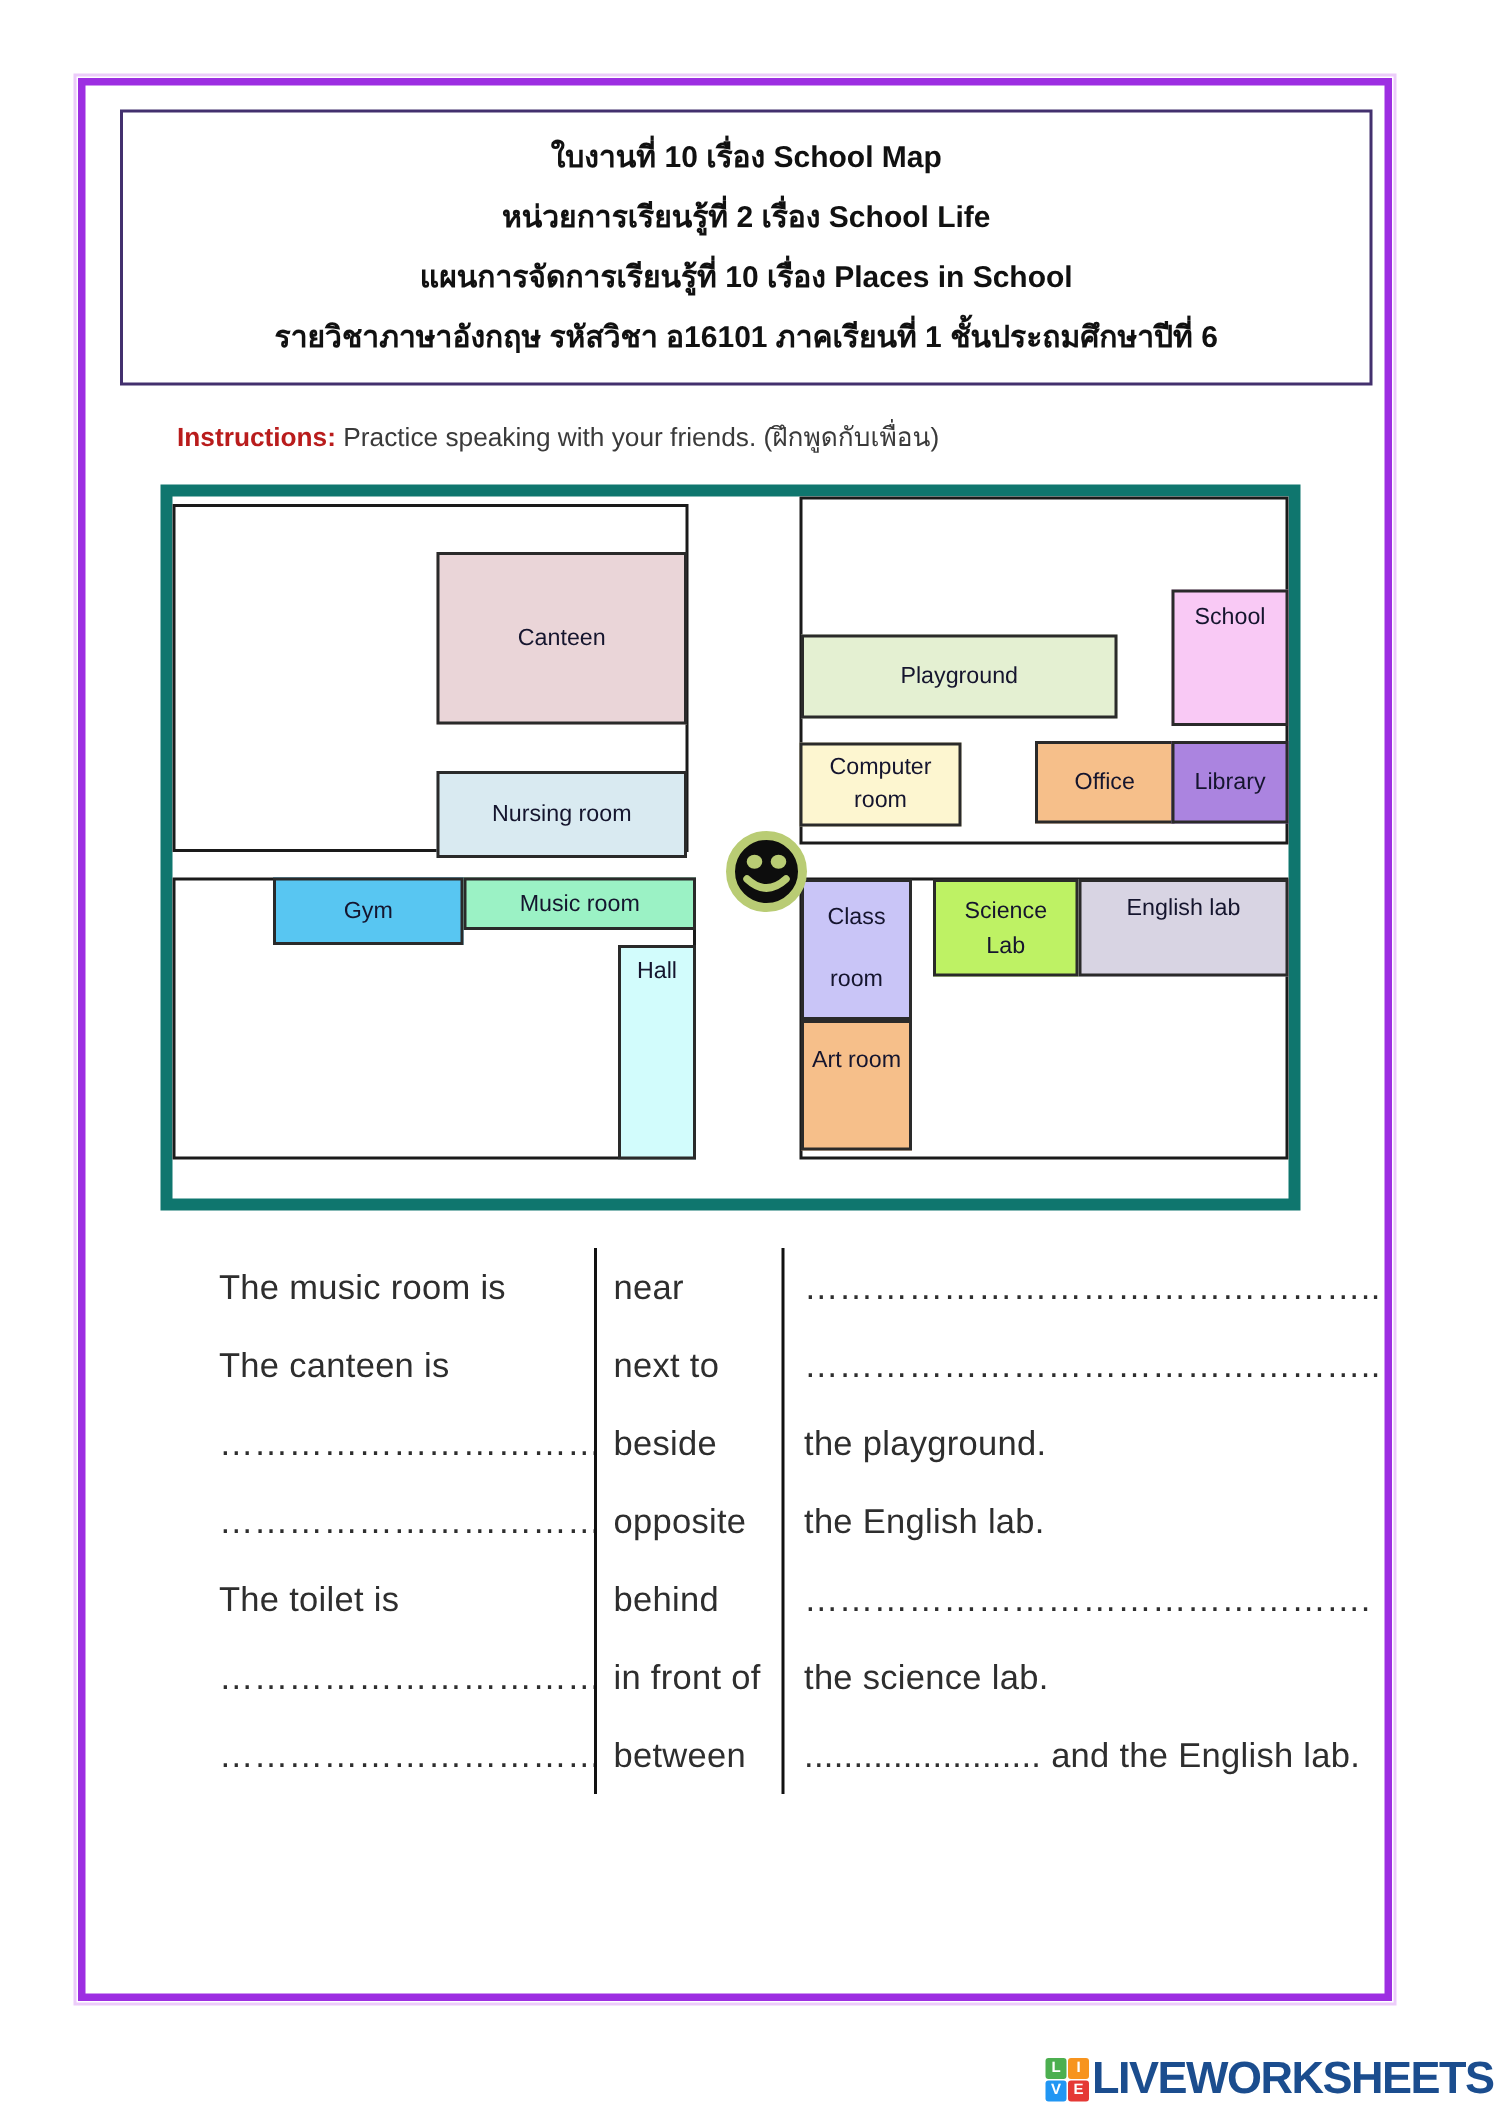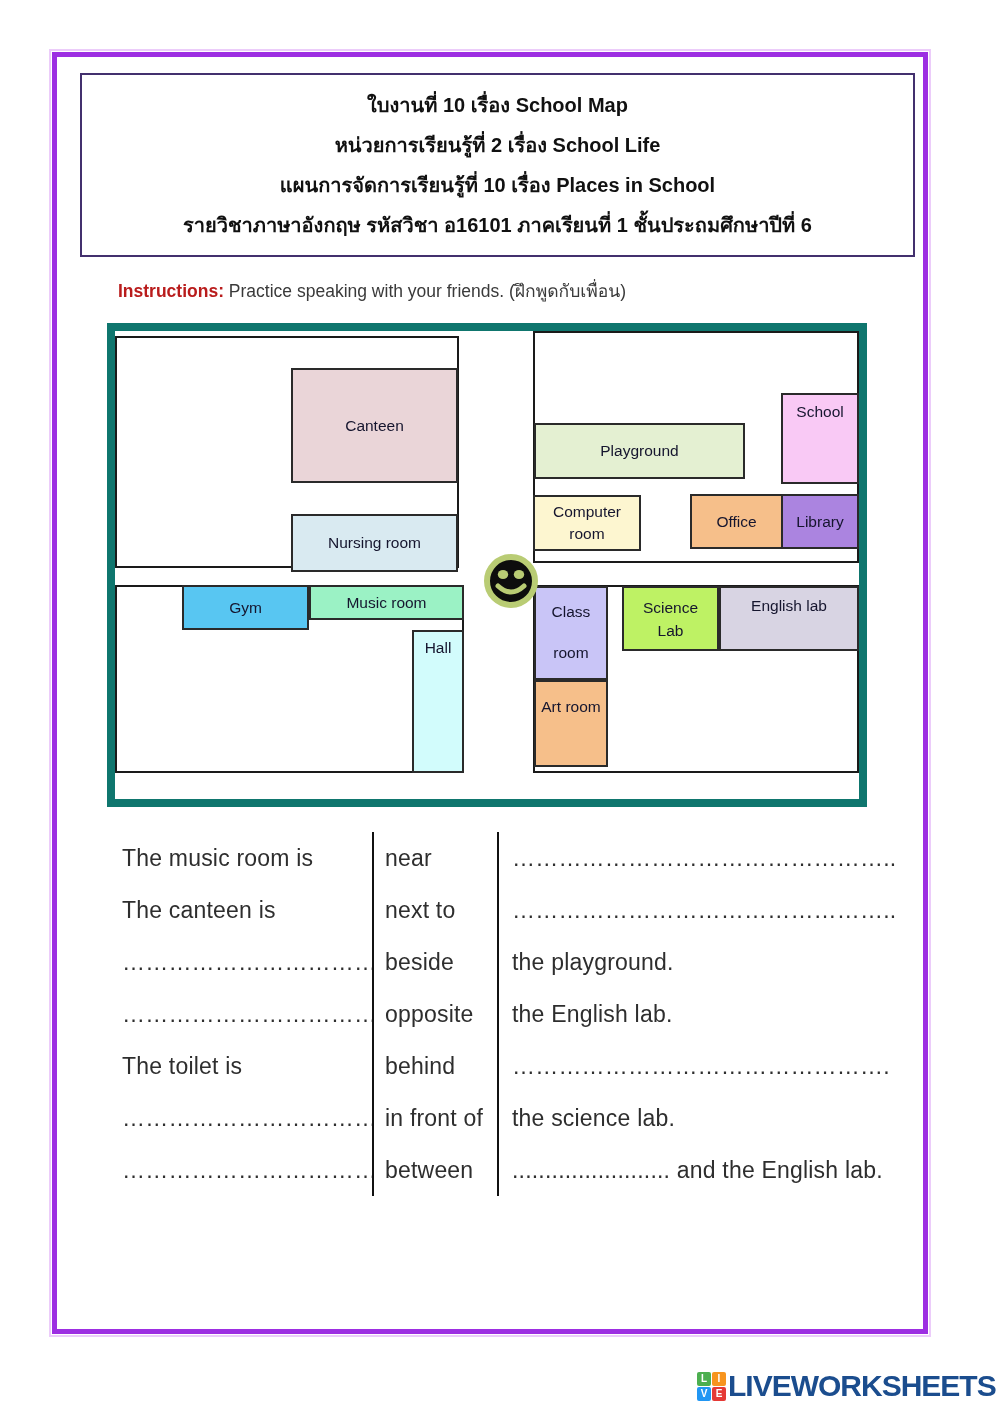--- a/index.html
+++ b/index.html
@@ -36,21 +36,21 @@
   .r-library{left:666px;top:163px;width:78px;height:55px;}
   .r-gym{left:67px;top:254px;width:127px;height:45px;}
   .r-music{left:194px;top:254px;width:155px;height:35px;}
   .r-hall{left:297px;top:299px;width:52px;height:143px;align-items:flex-start;padding-top:6px;}
   .r-class{left:419px;top:255px;width:74px;height:94px;align-items:flex-start;padding-top:3px;line-height:41px;}
   .r-science{left:507px;top:255px;width:97px;height:65px;padding:0 15px;line-height:23px;}
   .r-english{left:604px;top:255px;width:140px;height:65px;align-items:flex-start;padding-top:8px;}
   .r-art{left:419px;top:349px;width:74px;height:87px;align-items:flex-start;padding-top:4px;line-height:41px;}
   .smiley{position:absolute;left:368px;top:222px;width:56px;height:56px;}
   
-  .exercise{position:absolute;left:102px;top:832px;width:800px;display:grid;
+  .exercise{position:absolute;left:126px;top:832px;width:800px;display:grid;
         grid-template-columns:270px 127px 403px;grid-auto-rows:52px;
         font-size:23px;color:#2e2e2e;letter-spacing:.2px;}
   .ex-c{display:flex;align-items:center;white-space:nowrap;overflow:hidden;}
   .ex-c1{padding-left:20px;}
   .ex-c2{border-left:2px solid #111;border-right:2px solid #111;padding-left:11px;}
   .ex-c3{padding-left:13px;}
   
   .footer-logo{position:absolute;left:697px;top:1369px;display:flex;align-items:center;gap:2px;}
   .logo-grid{display:grid;grid-template-columns:14px 14px;grid-auto-rows:14px;gap:1px;}
   .logo-sq{color:#fff;font-size:10px;font-weight:bold;display:flex;align-items:center;

